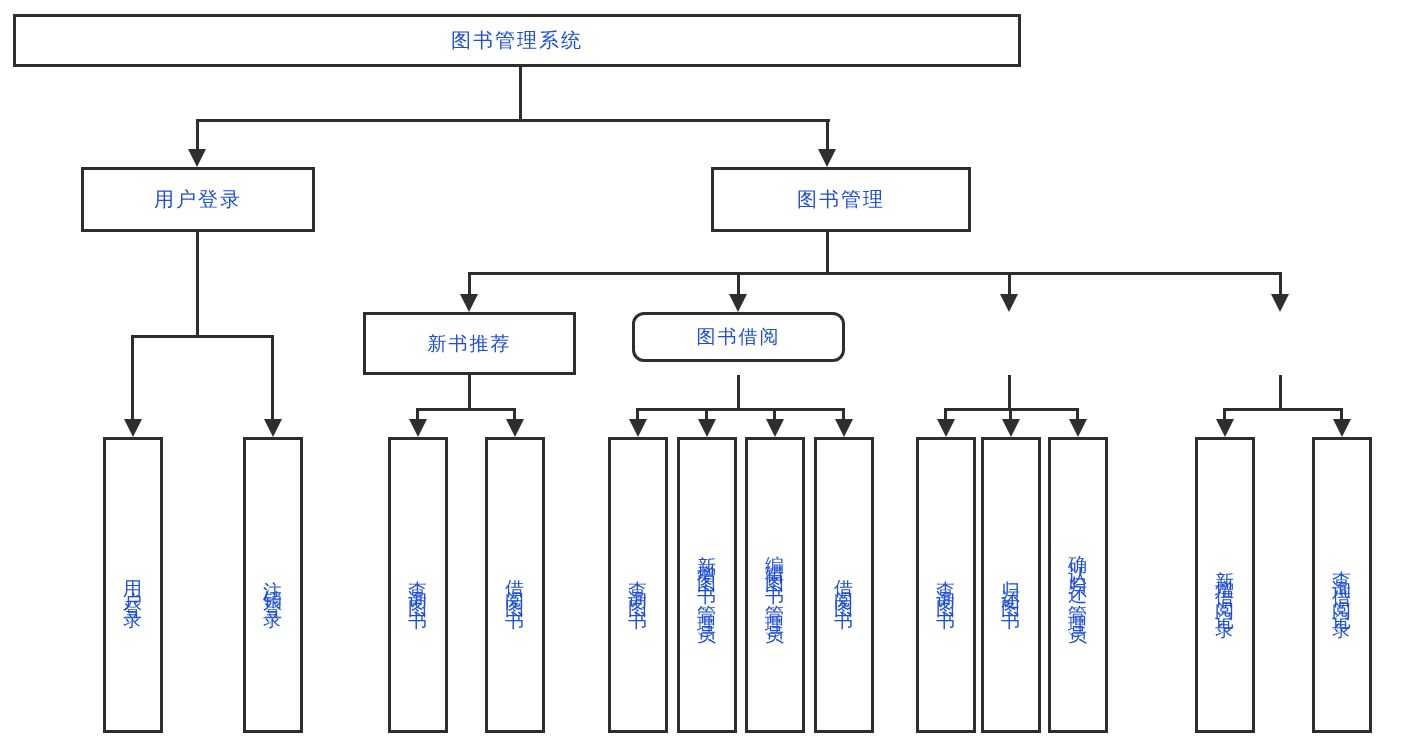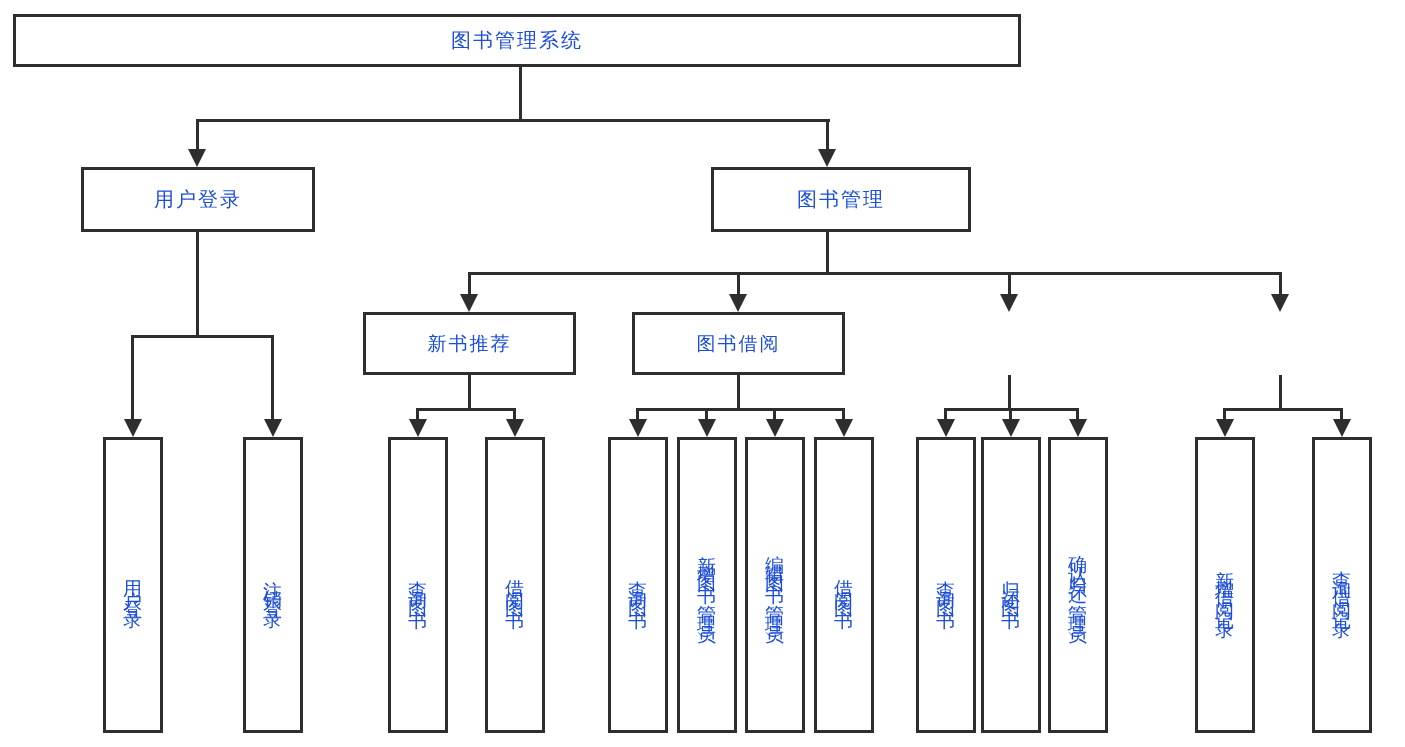--- a/index.html
+++ b/index.html
@@ -91,21 +91,21 @@
   <div class="vline" style="left:737px; top:272px; height:24px;"></div>
   <div class="arrow" style="left:729px; top:294px;"></div>
   <div class="vline" style="left:1008px; top:272px; height:24px;"></div>
   <div class="arrow" style="left:1000px; top:294px;"></div>
   <div class="vline" style="left:1279px; top:272px; height:24px;"></div>
   <div class="arrow" style="left:1271px; top:294px;"></div>
 
   <div class="box l3-box" style="left:363px; top:312px; width:213px; height:63px;">
     <span>新书推荐</span>
   </div>
-  <div class="box l3-box" style="left:632px; top:312px; width:213px; height:63px;">
+  <div class="box l3-box" style="left:632px; top:312px; width:213px; height:50px;border-radius:12px;">
     <span>图书借阅</span>
   </div>
 
   <div class="vline" style="left:468px; top:375px; height:36px;"></div>
   <div class="vline" style="left:737px; top:375px; height:36px;"></div>
   <div class="vline" style="left:1008px; top:375px; height:36px;"></div>
   <div class="vline" style="left:1279px; top:375px; height:36px;"></div>
 
   <div class="hline" style="left:416px; top:408px; width:100px;"></div>
   <div class="hline" style="left:636px; top:408px; width:209px;"></div>

